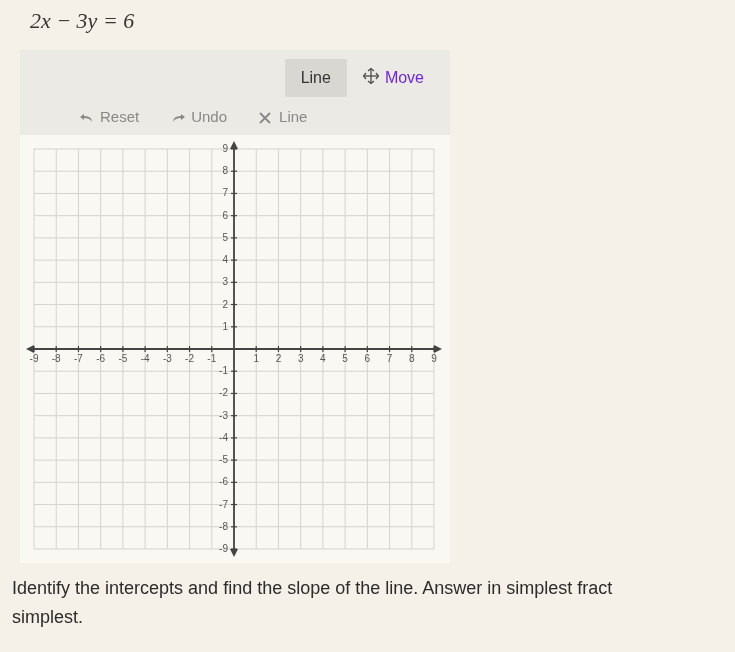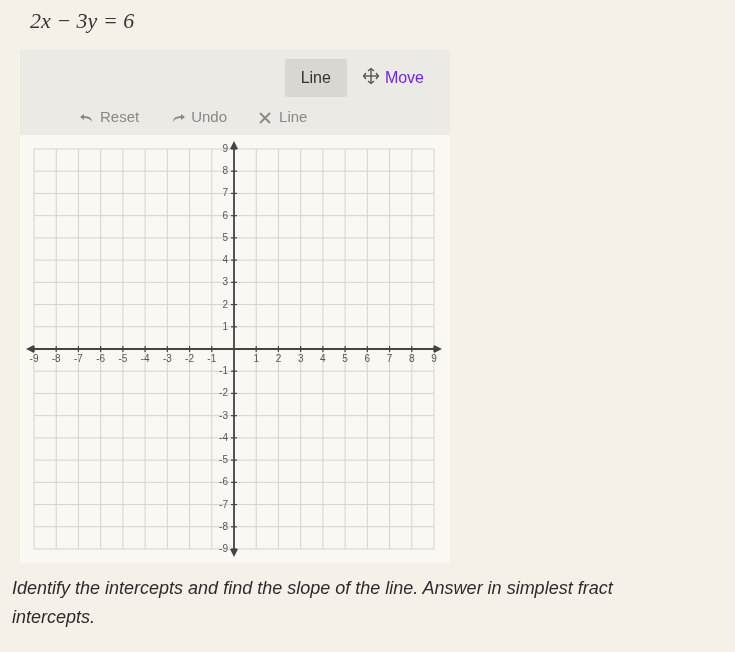--- a/index.html
+++ b/index.html
@@ -67,21 +67,20 @@
     }
     .grid-svg { display: block; }
     .question {
       position: absolute;
       bottom: 20px;
       left: 12px;
       right: 0;
       font-size: 18px;
       color: #2c2c2c;
       line-height: 1.6;
-      font-style: italic;
     }
   </style>
 </head>
 <body>
 
 <div class="equation">2x − 3y = 6</div>
 
 <div class="graph-container">
   <div class="tool-row">
     <div class="tool-btn selected">
@@ -255,14 +254,14 @@
           <text x="204" y="57.44444444444444" text-anchor="end" font-size="10" fill="#555" font-family="Arial">7</text>
           <text x="204" y="35.22222222222222" text-anchor="end" font-size="10" fill="#555" font-family="Arial">8</text>
           <text x="204" y="13" text-anchor="end" font-size="10" fill="#555" font-family="Arial">9</text>
         </g>
     </svg>
   </div>
 </div>
 
 <div class="question">
   <div>Identify the intercepts and find the slope of the line. Answer in simplest fract</div>
-  <div>intercepts.</div>
+  <div>simplest.</div>
 </div>
 
 </body></html>

